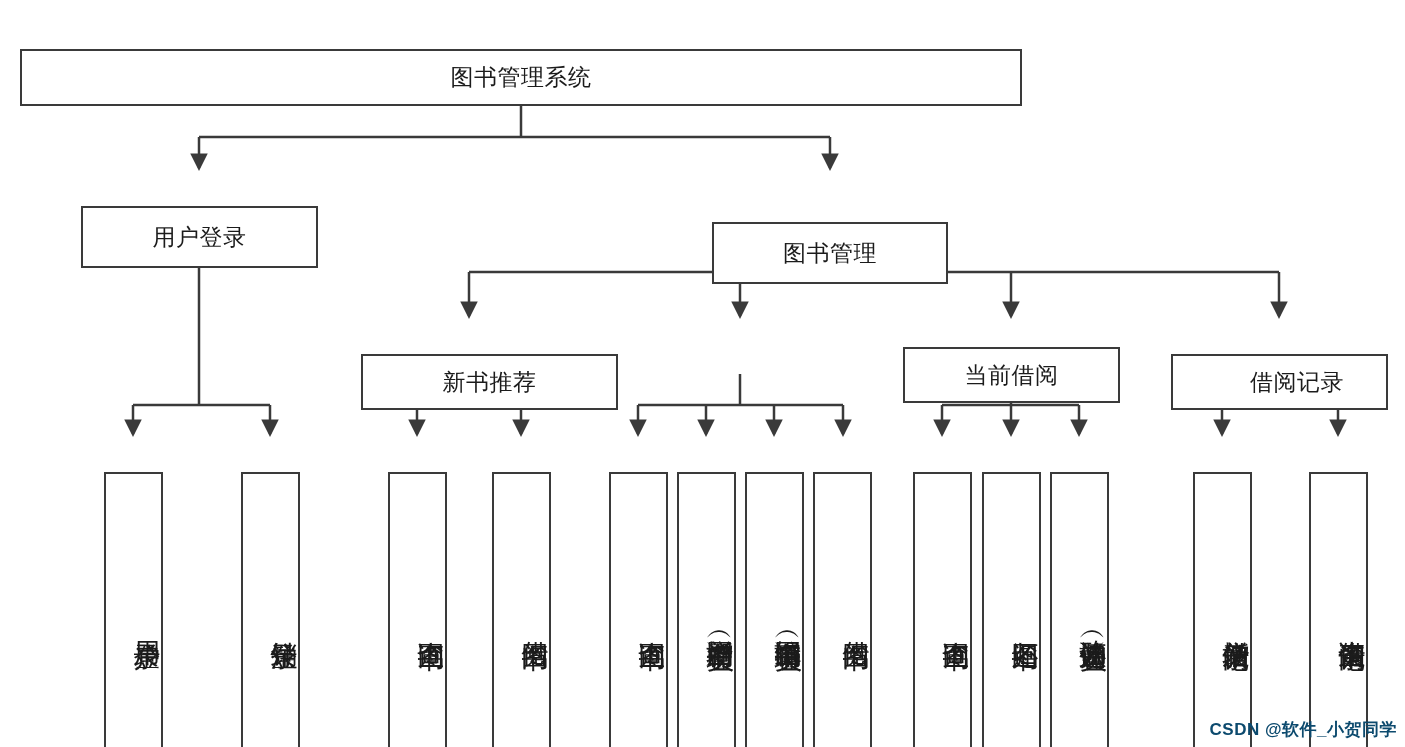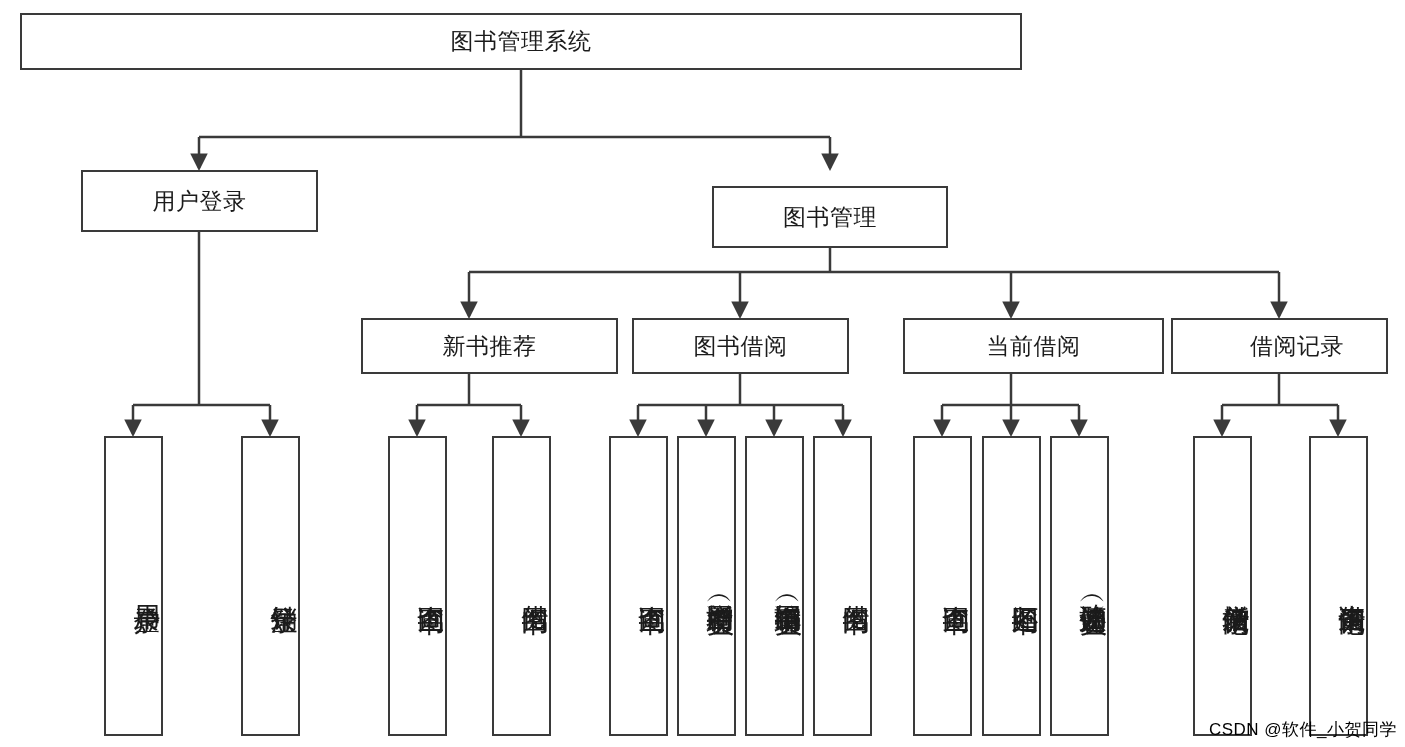--- a/index.html
+++ b/index.html
@@ -27,20 +27,21 @@
   .node {
     position: absolute;
     box-sizing: border-box;
     background: #ffffff;
     border: 2.5px solid #3a3a3a;
     display: flex;
     align-items: center;
     justify-content: center;
     color: #1b1b1b;
     z-index: 3;
+    margin-top: 36px;
   }
   .node.horiz {
     font-size: 23px;
     letter-spacing: 0.5px;
   }
   .node.vert {
     writing-mode: vertical-rl;
     text-orientation: upright;
     font-size: 27px;
     line-height: 1.08;
@@ -55,24 +56,25 @@
   .node.vert .label {
     writing-mode: vertical-rl;
     text-orientation: upright;
     max-height: 100%;
   }
   #watermark {
     position: absolute;
     right: 8px;
     bottom: 6px;
     font-size: 17px;
-    color: #000000;
+    color: #0c4a6e;
     letter-spacing: 0.5px;
     z-index: 6;
     white-space: nowrap;
+    font-weight: bold;
   }
 </style>
 </head>
 <body>
 
 <div id="canvas">
 
   <svg id="svg-layer" viewBox="0 0 1405 747" xmlns="http://www.w3.org/2000/svg">
     <defs>
       <marker id="arrow" viewBox="0 0 12 12" refX="10" refY="6" markerWidth="7" markerHeight="7" orient="auto-start-reverse">
@@ -130,24 +132,21 @@
   <div class="node horiz" style="left:81px; top:170px; width:237px; height:62px;">
     <span class="label">用户登录</span>
   </div>
   <div class="node horiz" style="left:712px; top:186px; width:236px; height:62px;">
     <span class="label">图书管理</span>
   </div>
 
   <div class="node horiz" style="left:361px; top:318px; width:257px; height:56px;">
     <span class="label">新书推荐</span>
   </div>
-  <div class="node horiz" style="left:632px; top:318px; width:217px; height:56px;">
-    <span class="label">图书借阅</span>
-  </div>
-  <div class="node horiz" style="left:903px; top:318px; width:261px; height:56px;">
+  <div class="node horiz" style="left:903px; top:311px; width:217px; height:56px;">
     <span class="label">当前借阅</span>
   </div>
   <div class="node horiz" style="left:1171px; top:318px; width:217px; height:56px;padding-left:35px;">
     <span class="label">借阅记录</span>
   </div>
 
   <div class="node vert" style="left:104px; top:436px; width:59px; height:300px;">
     <span class="label">用户登录</span>
   </div>
   <div class="node vert" style="left:241px; top:436px; width:59px; height:300px;">

